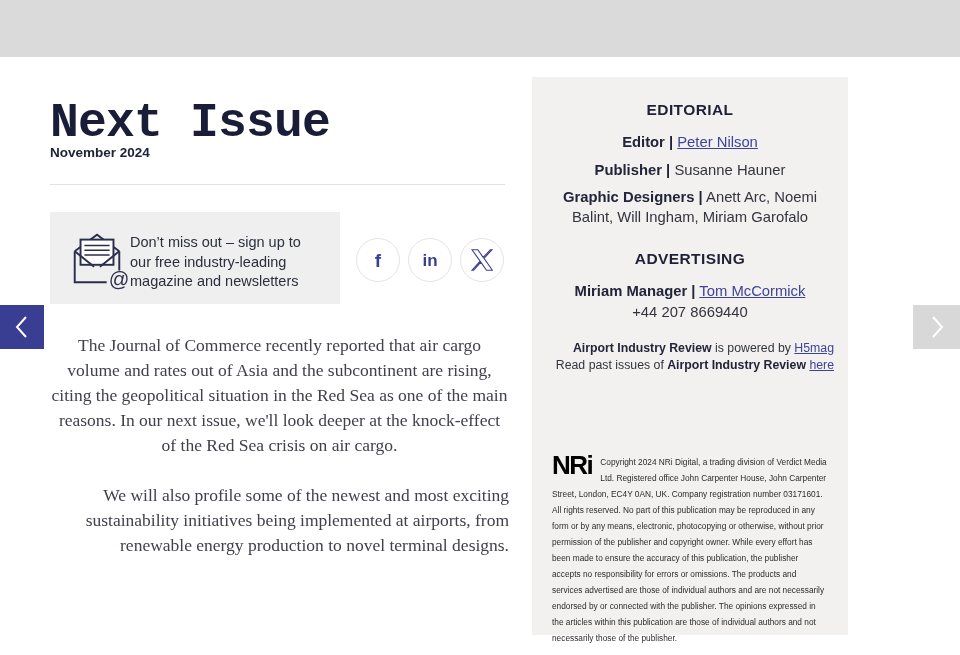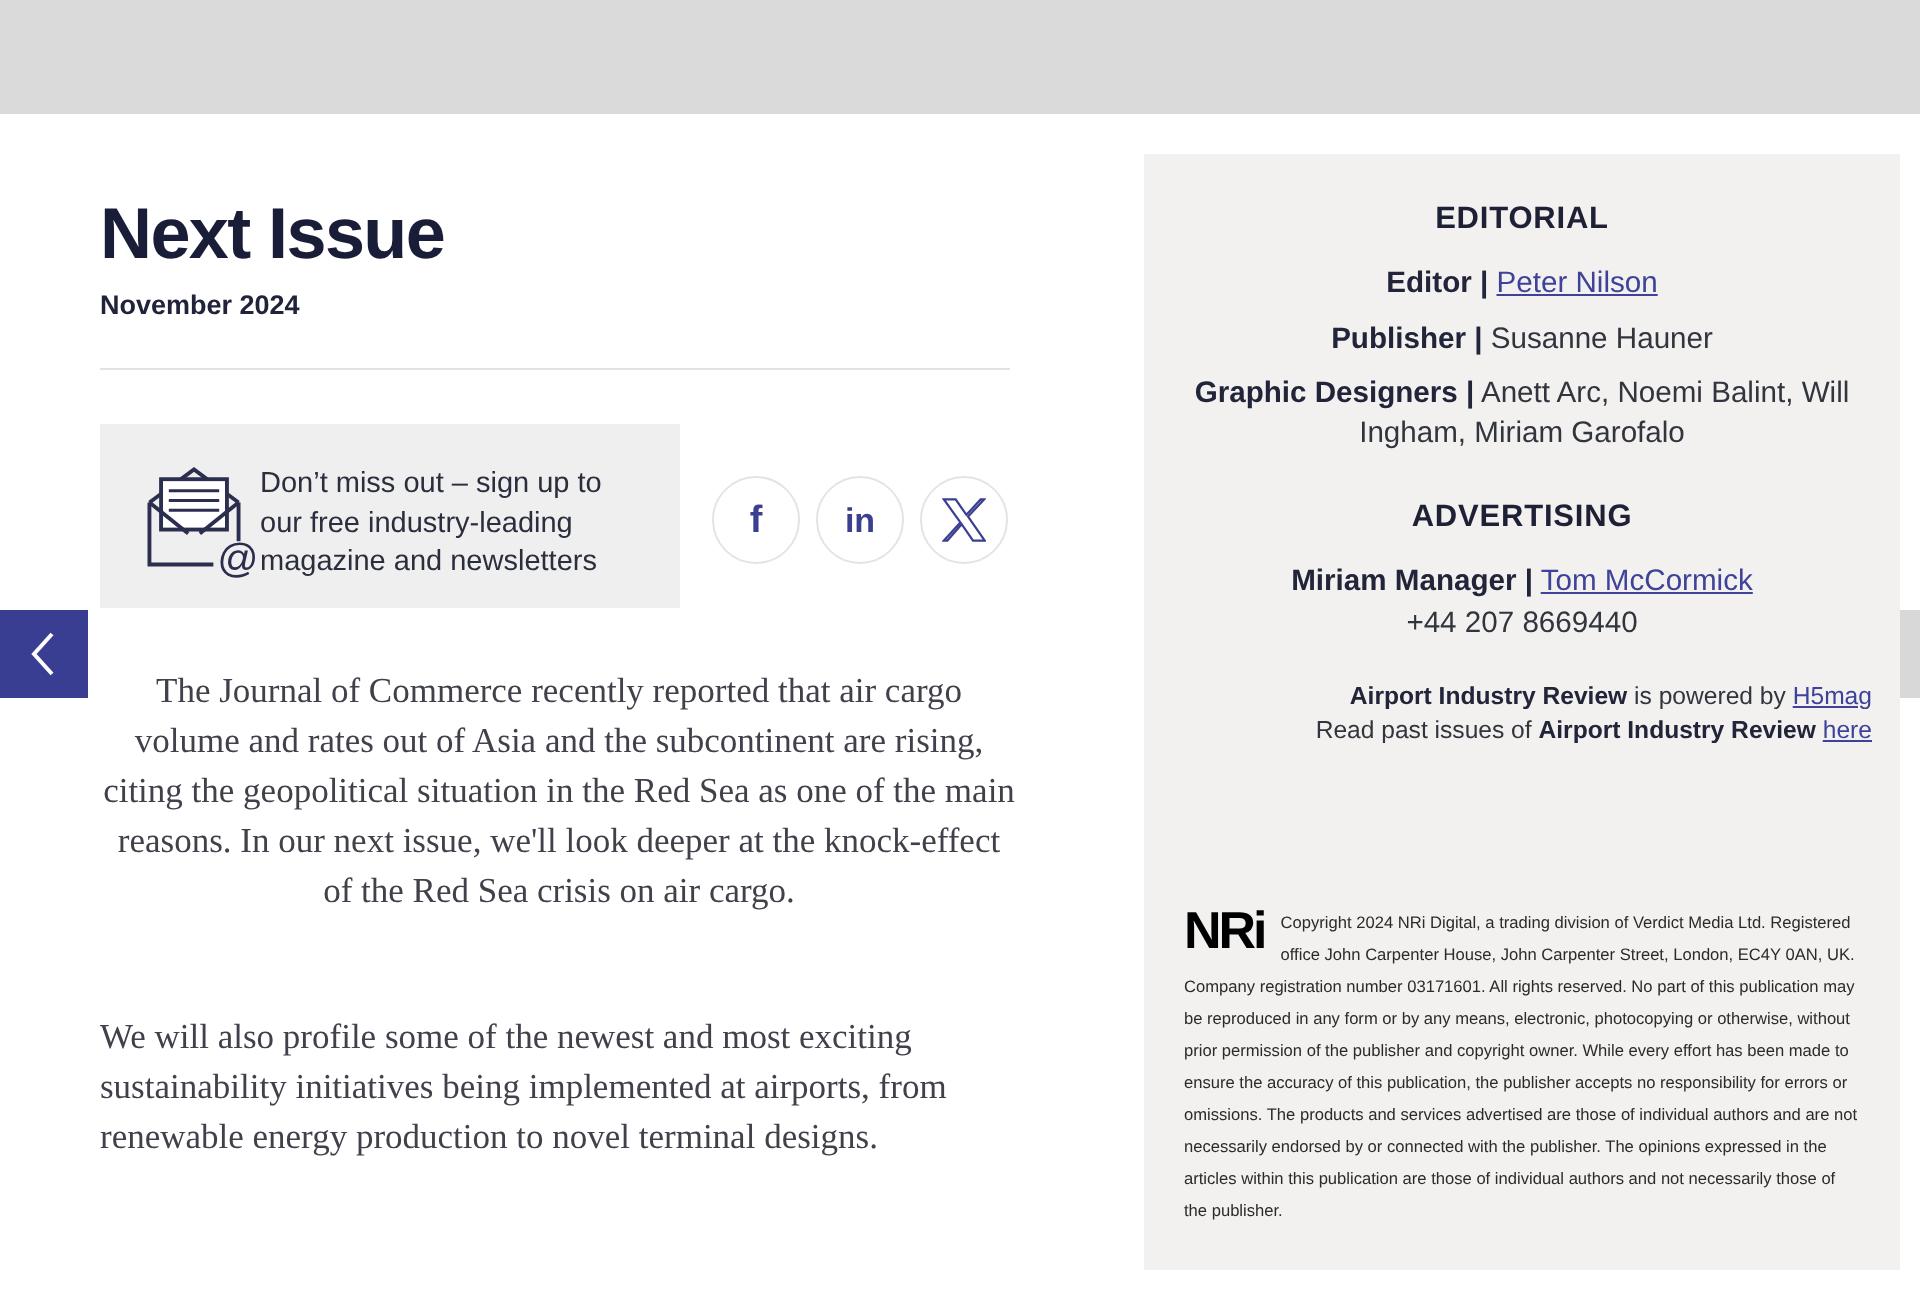--- a/index.html
+++ b/index.html
@@ -1,49 +1,49 @@
 <!DOCTYPE html>
 <html><head>
 <meta charset="utf-8">
 <style>
   * { margin:0; padding:0; box-sizing:border-box; }
   html,body { width:960px; height:655px; background:#ffffff; overflow:hidden;
               font-family:"Liberation Sans", sans-serif; }
   .topbar { position:absolute; left:0; top:0; width:960px; height:57px; background:#dadada; }
 
   
-  .page-title { position:absolute; left:50px; top:96px; font-size:36px; font-weight:bold;
-                color:#1a1d38; letter-spacing:-0.8px; }
+  .page-title { position:absolute; left:50px; top:96px; font-size:48px; font-weight:bold;
+                color:#1a1d38; letter-spacing:-0.8px;font-family:Liberation Mono, monospace; }
   .page-date  { position:absolute; left:50px; top:145px; font-size:13.5px; font-weight:bold; color:#20233a; }
   .divider    { position:absolute; left:50px; top:184px; width:455px; height:1px; background:#e2e2e2; }
 
   .newsletter { position:absolute; left:50px; top:212px; width:290px; height:92px; background:#efefef; }
   .newsletter .env { position:absolute; left:16px; top:14px; }
   .newsletter .msg { position:absolute; left:80px; top:21px; width:190px; font-size:14.5px;
                      line-height:19.5px; color:#2b2e3d; }
 
   .social-btn { position:absolute; top:238px; width:44px; height:44px; border-radius:50%;
                 background:#ffffff; border:1px solid #e4e4e4; display:flex;
                 align-items:center; justify-content:center; cursor:pointer; }
   .social-btn .glyph { color:#3b3f8f; font-weight:bold; font-size:19px; line-height:1; }
   #fb { left:356px; } #li { left:408px; } #xx { left:460px; }
 
   .para { position:absolute; left:50px; width:459px; font-family:"Liberation Serif", serif;
           font-size:17.5px; line-height:25px; color:#41414b; }
-  #p1 { top:333px;text-align:center; } #p2 { top:506px; }
+  #p1 { top:333px;text-align:center; } #p2 { top:483px;text-align:right; }
 
   
   .edge-arrow { position:absolute; top:305px; height:44px; border:none; display:flex;
                 align-items:center; justify-content:center; cursor:pointer; }
   .edge-prev { left:0; width:44px; background:#3a3e92; }
   .edge-next { left:913px; width:47px; background:#d8d8d8; }
 
   
-  .sidebar { position:absolute; left:532px; top:77px; width:378px; height:558px;
-             background:#f2f1ef; text-align:center; color:#33353e; font-size:14.8px;margin-left:40px; }
+  .sidebar { position:absolute; left:532px; top:77px; width:316px; height:558px;
+             background:#f2f1ef; text-align:center; color:#33353e; font-size:14.8px; }
   .sb-heading { font-size:15.5px; font-weight:bold; letter-spacing:0.4px; color:#1e2136; }
   .sb-heading.first { padding-top:24px; }
   .sb-heading.second { margin-top:23px; }
   .sb-row { margin-top:8px; line-height:19.5px; padding:0 18px; }
   .sb-row.gap { margin-top:14px; }
   .sb-row b { color:#22253a; }
   a.lnk { color:#3e4399; text-decoration:underline; cursor:pointer; }
   .sb-small { margin-top:18px; font-size:12.3px; line-height:17px; padding:0 14px;text-align:right; }
   .sb-small b { color:#22253a; }
   .sb-footer { margin-top:78px; padding:0 20px; text-align:left; }

